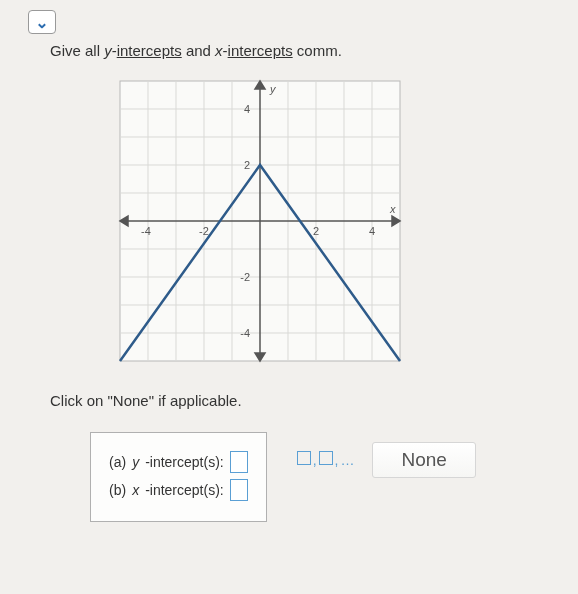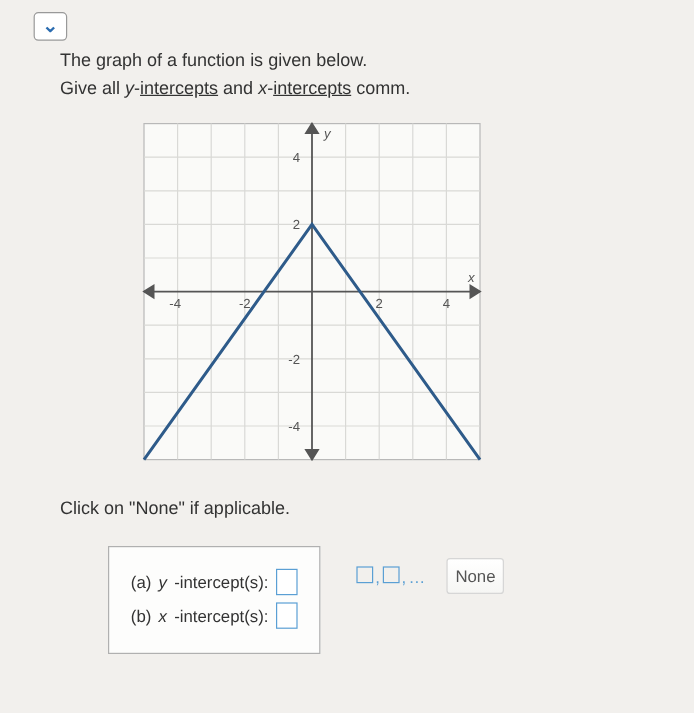--- a/index.html
+++ b/index.html
@@ -68,45 +68,42 @@
     }
     .tools {
       display: flex;
       align-items: center;
       gap: 18px;
       padding-top: 10px;
     }
     .tool-btn {
       border: 1px solid #d6d6d6;
       background: linear-gradient(#fff,#f6f6f4);
-      padding: 6px 6px;
-      font-size: 14px;
+      padding: 6px 28px;
+      font-size: 19px;
       color: #555;
       border-radius: 3px;
     }
     .comma-icon {
       display: flex;
       gap: 2px;
       align-items: baseline;
       color: #5a9fd4;
       font-size: 14px;
     }
     .comma-icon .box { width:14px; height:14px; border:1px solid #5a9fd4; display:inline-block; }
   </style>
 </head>
 <body>
 
 <div class="chevron-box">
   <span style="color:#2b6cb0;font-weight:bold;">⌄</span>
 </div>
 
 <div class="prompt">
-  <div>
-    <span>The graph of a function is given below.</span>
-  </div>
   <div>
     <span>Give all </span><span class="italic">y</span><span>-</span><span class="underline">intercepts</span><span> and </span><span class="italic">x</span><span>-</span><span class="underline">intercepts</span><span> comm.</span>
   </div>
 </div>
 
 <div class="graph-wrap">
   <svg width="300" height="300" viewBox="0 0 300 300">
     <rect x="10" y="10" width="280" height="280" fill="#fafaf8" stroke="#b8b8b8"></rect>
 
     <g stroke="#d9d9d6" stroke-width="1">

